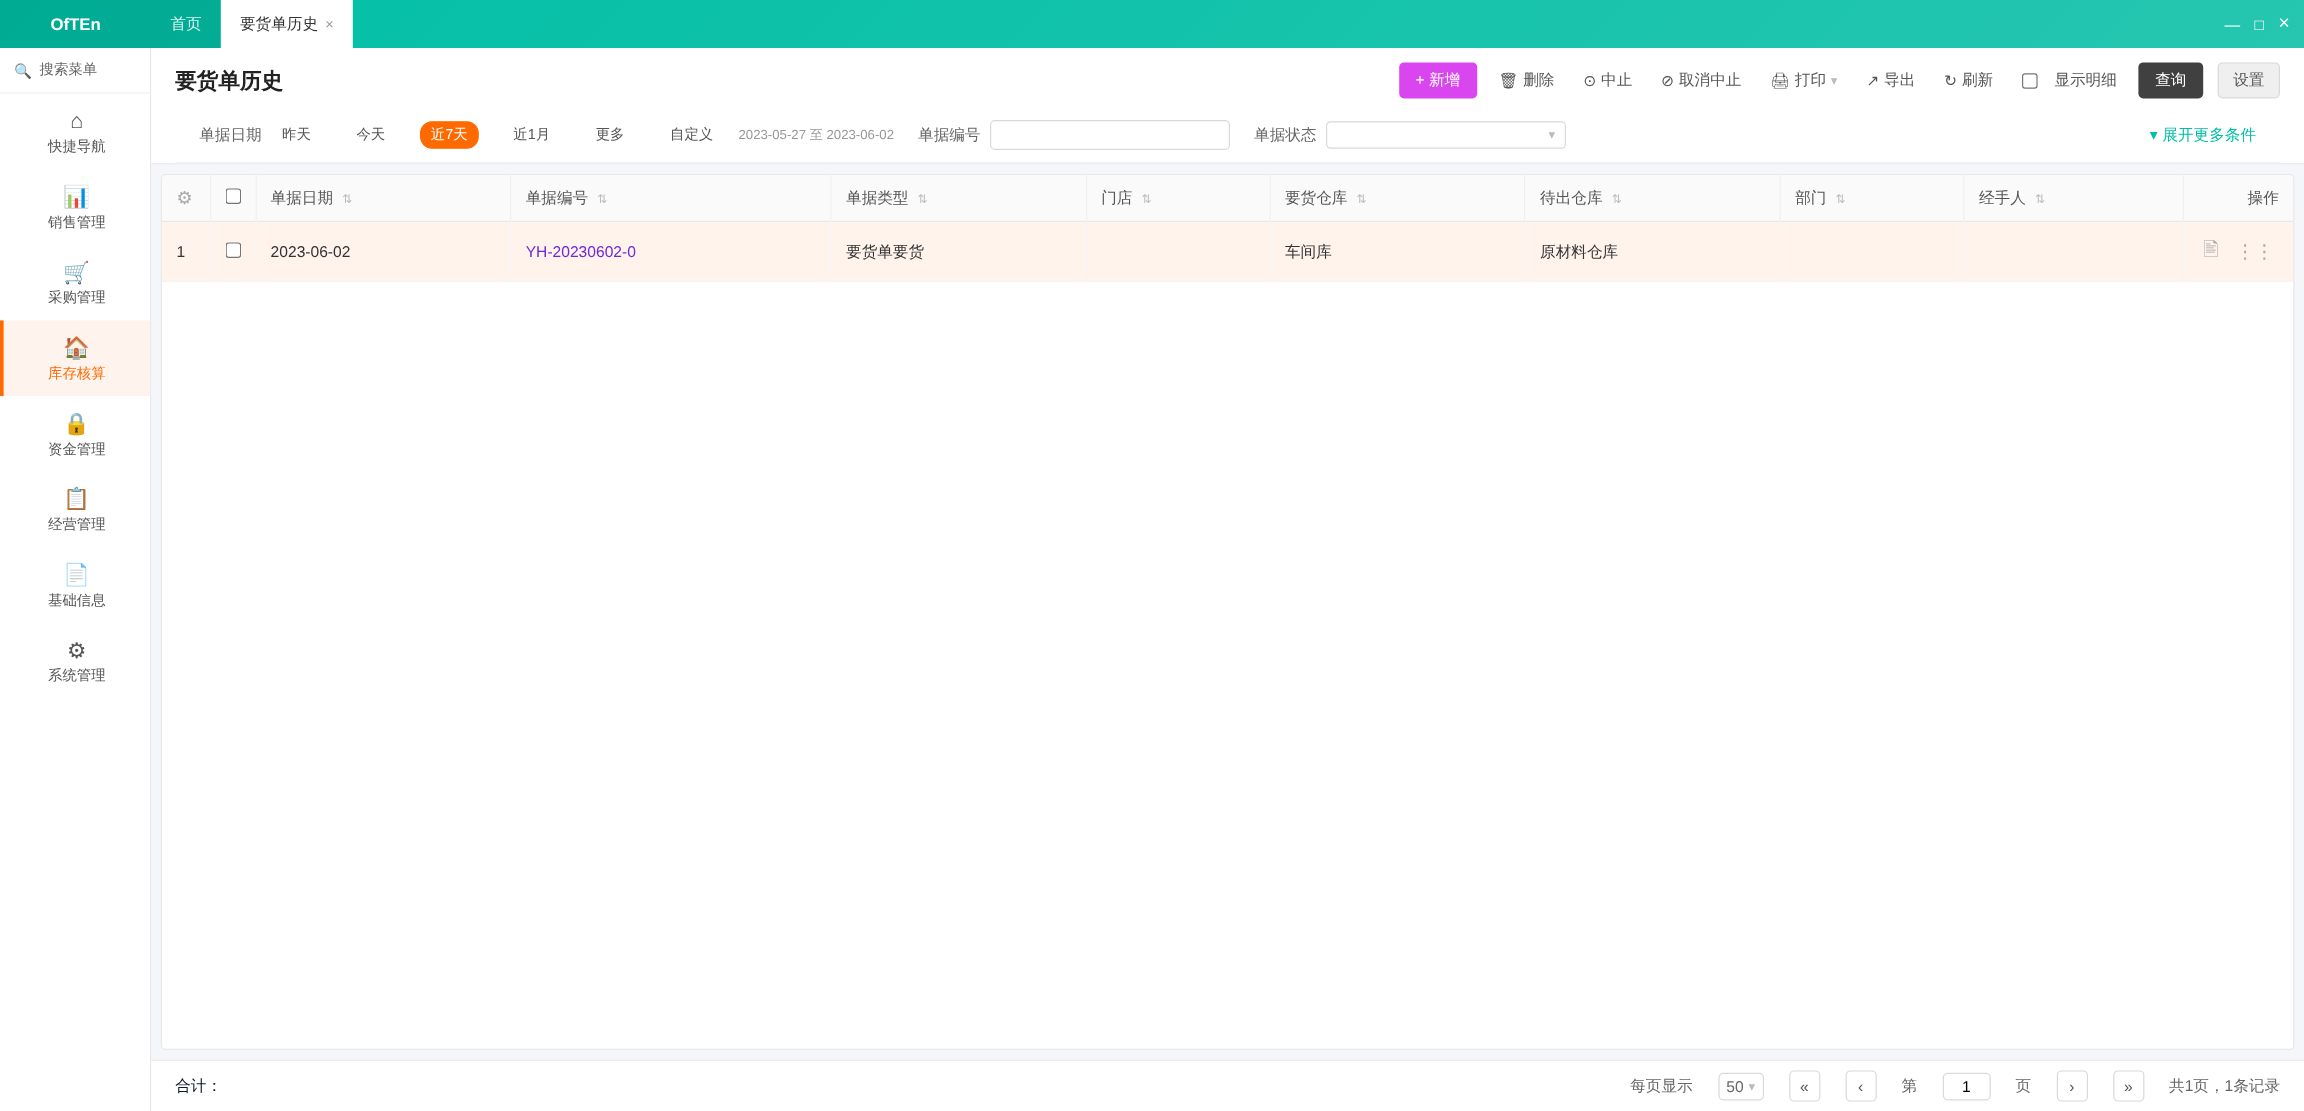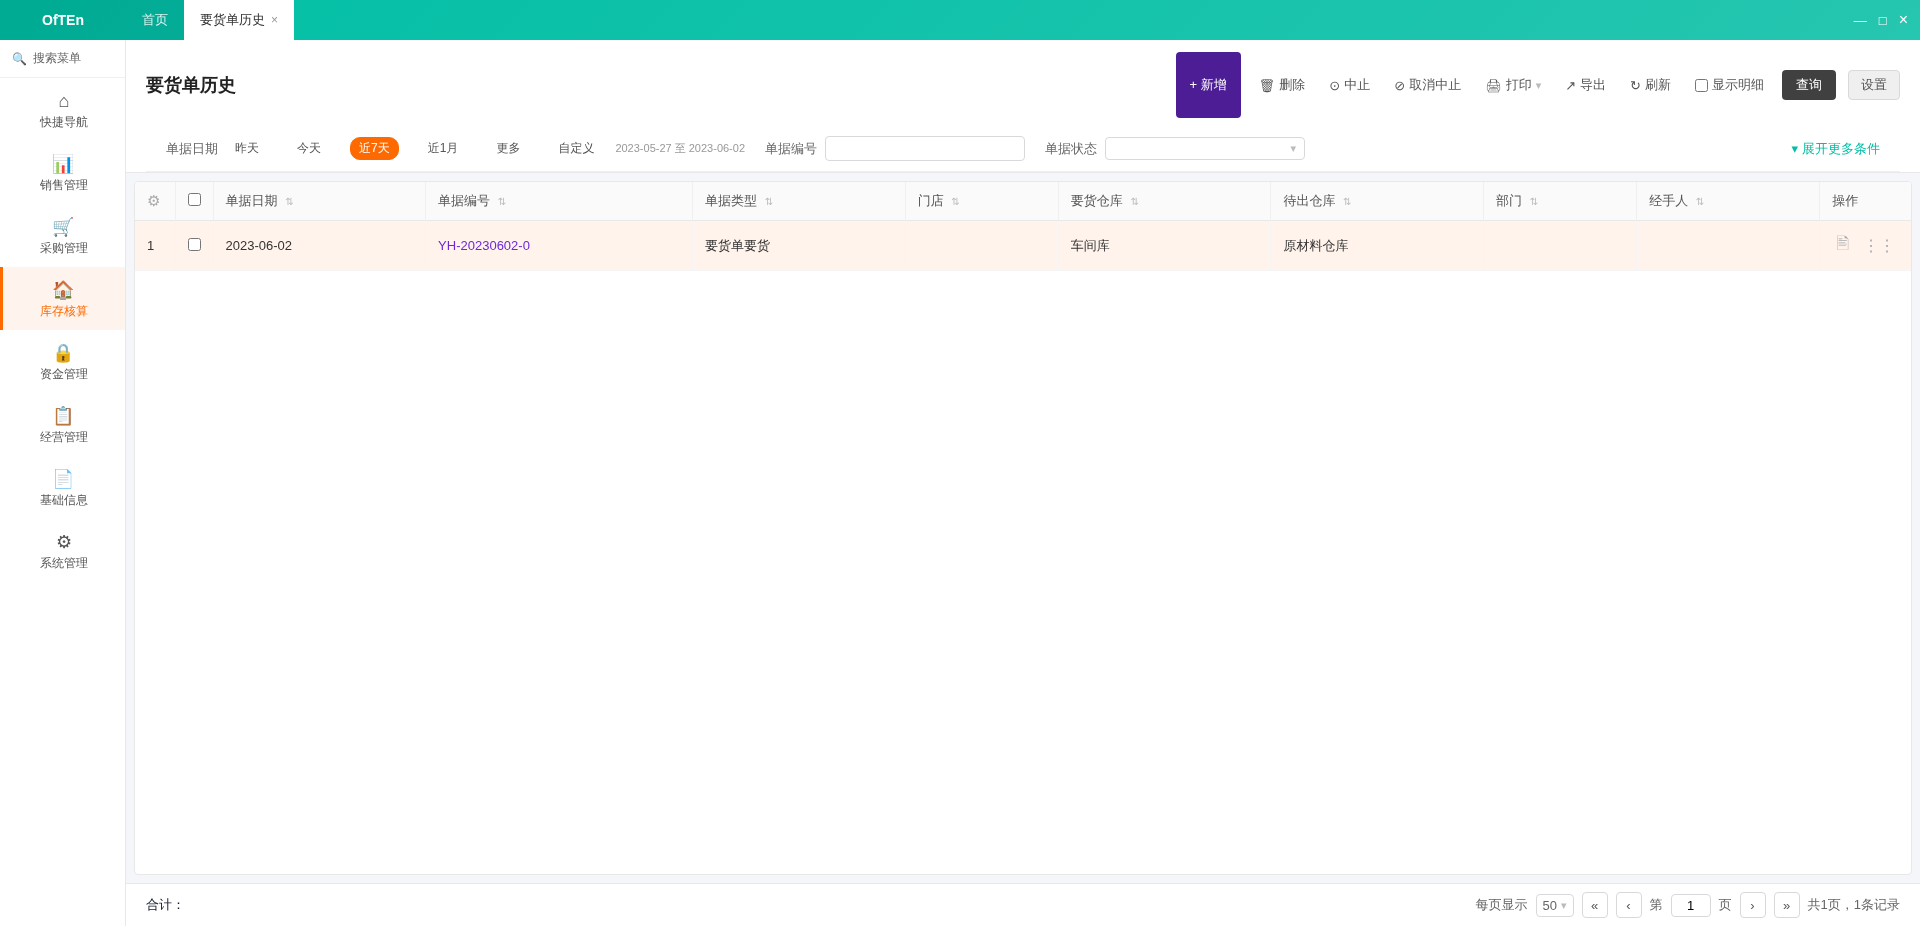--- a/index.html
+++ b/index.html
@@ -138,24 +138,24 @@
       display: flex;
       align-items: center;
       gap: 4px;
       cursor: pointer;
       font-size: 13px;
       color: #555;
       padding: 4px 6px;
       border-radius: 3px;
     }
     .toolbar-btn.primary {
-      background: #4c1d95;
+      background: #d946ef;
       color: white;
       border: none;
-      padding: 24px 14px;
+      padding: 6px 14px;
       border-radius: 4px;
     }
 
     
     .filter-bar {
       display: flex;
       align-items: center;
       gap: 20px;
       padding: 10px 20px;
       background: white;
@@ -284,21 +284,21 @@
       justify-content: space-between;
       font-size: 13px;
       color: #666;
       flex-shrink: 0;
     }
     .summary-label { color: #0f172a; }
 
     .pagination {
       display: flex;
       align-items: center;
-      gap: 8px;
+      gap: 21px;
     }
     .pagination-label { color: #666; }
     .page-size-select {
       border: 1px solid #d9d9d9;
       border-radius: 4px;
       padding: 3px 6px;
       font-size: 13px;
       display: flex;
       align-items: center;
       gap: 4px;
@@ -441,21 +441,21 @@
             <span style="font-size:11px;color:#bbb;">▾</span>
           </div>
           <div class="toolbar-btn">
             <span>↗</span>
             <span>导出</span>
           </div>
           <div class="toolbar-btn">
             <span>↻</span>
             <span>刷新</span>
           </div>
-          <div class="toolbar-btn" style="display:flex;align-items:center;gap:4px;">
+          <div class="toolbar-btn" style="display:flex;align-items:center;gap:14px;">
             <input type="checkbox" style="margin: 0px;">
             <span>显示明细</span>
           </div>
           <button class="toolbar-btn primary" style="background:#404040;color:white;border:none;padding:6px 14px;border-radius:4px;">
             <span>查询</span>
           </button>
           <button class="toolbar-btn" style="border:1px solid #d9d9d9;padding:5px 12px;border-radius:4px;">
             <span>设置</span>
           </button>
         </div>
@@ -530,21 +530,21 @@
               <span class="sort-icon">⇅</span>
             </th>
             <th>
               <span>部门</span>
               <span class="sort-icon">⇅</span>
             </th>
             <th>
               <span>经手人</span>
               <span class="sort-icon">⇅</span>
             </th>
-            <th style="width:80px;text-align:left;">
+            <th style="width:80px;text-align:right;">
               <span>操作</span>
             </th>
           </tr>
         </thead>
         <tbody>
           <tr class="selected">
             <td>1</td>
             <td>
               <input type="checkbox" style="">
             </td>

